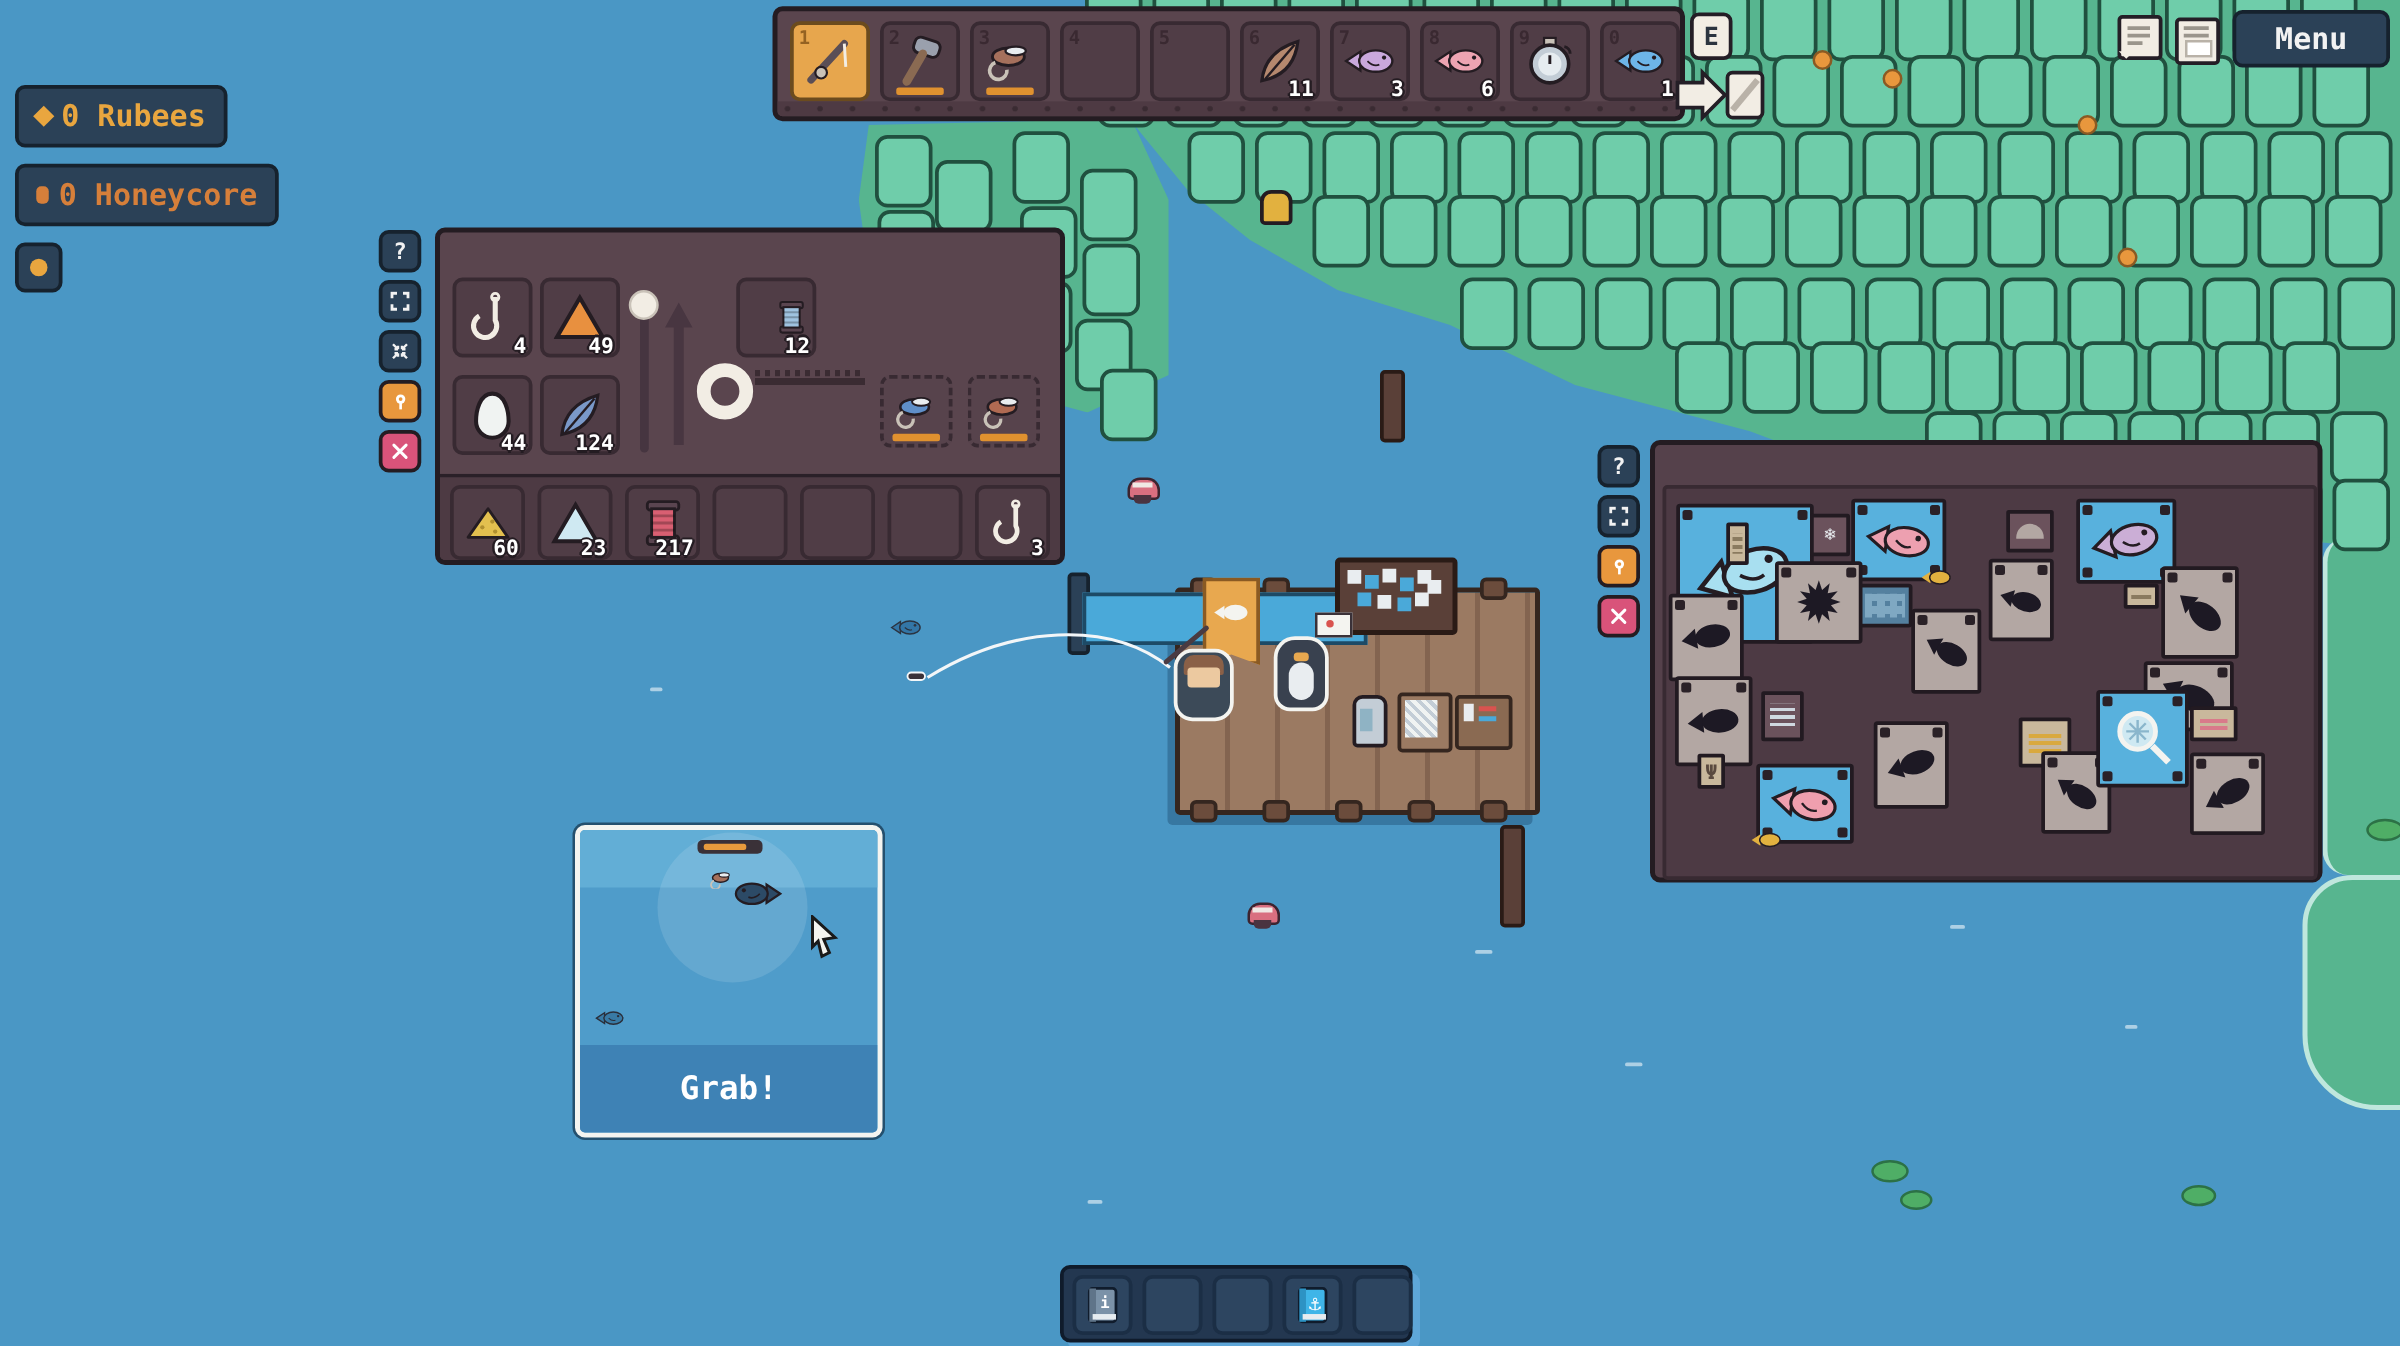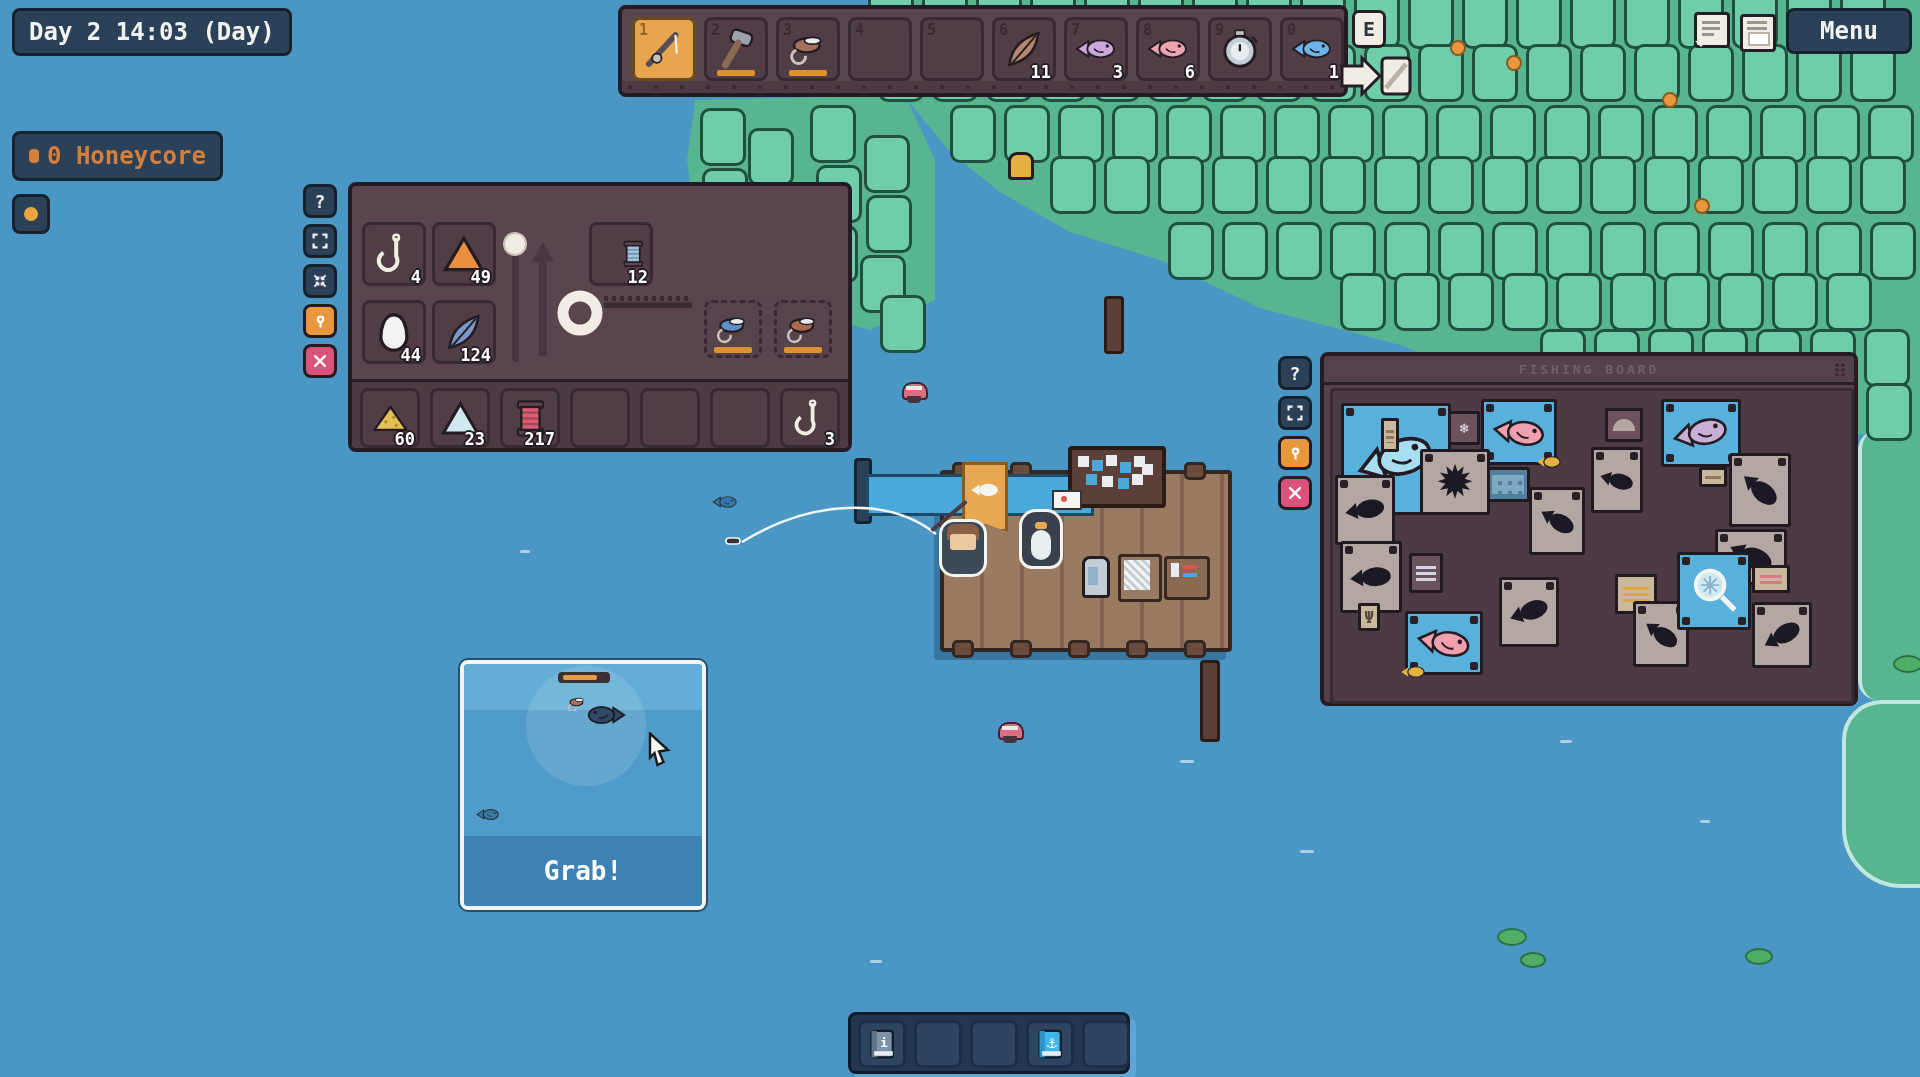--- a/index.html
+++ b/index.html
@@ -313,22 +313,23 @@
           </g>
         </svg></div>
     <div class="abs" style="left:0;top:172px;width:100%;height:78px;background:#3e82b5;"></div>
     <div class="abs" style="left:0;top:192px;width:100%;text-align:center;color:#fff;font-size:26px;font-weight:bold;">Grab!</div>
   </div>
 
   <svg class="abs" style="left:645px;top:732px;width:28px;height:36px;z-index:20;" viewBox="0 0 18 24">
     <polygon points="3,1 15,12 9,13 12,20 8,22 6,14 3,17" fill="#f4f4f0" stroke="#1a1a1a" stroke-width="1.6"></polygon>
   </svg>
 
-  <div class="navy-badge abs" style="left:12px;top:8px;height:48px;font-size:24px;">
-    <span>Day 2 14:03 (Day)</span>
+  <div class="navy-badge abs" style="left:12px;top:68px;height:50px;font-size:24px;color:#e9a63f;">
+    <span style="width:12px;height:12px;background:#e9a63f;transform:rotate(45deg);display:inline-block;"></span>
+    <span>0 Rubees</span>
   </div>
   <div class="navy-badge abs" style="left:12px;top:131px;height:50px;font-size:24px;color:#d67f3a;">
     <span style="width:10px;height:14px;background:#d67f3a;border-radius:4px;display:inline-block;"></span>
     <span>0 Honeycore</span>
   </div>
   <div class="navy-badge abs" style="left:12px;top:194px;width:38px;height:40px;padding:0;justify-content:center;">
     <span style="width:14px;height:14px;background:#e9a63f;border-radius:50%;display:inline-block;"></span>
   </div>
 
   <div class="mauve-panel abs" style="left:618px;top:5px;width:730px;height:92px;">
@@ -635,24 +636,20 @@
           <circle cx="10" cy="7" r="2" fill="#e8973d"></circle>
         </svg>
       </div>
       <div class="sidebtn" style="background: rgb(217, 83, 122); border-color: rgb(36, 28, 34);">
         <svg viewBox="0 0 20 20" style="width:14px;height:14px">
           <path d="M3 3 L17 17 M17 3 L3 17" stroke="#fff" stroke-width="3.4" stroke-linecap="round"></path>
         </svg>
       </div>
     </div>
   <div class="mauve-panel abs" id="board" style="left:1320px;top:352px;width:538px;height:354px;background:#55414b;">
-    <div class="titlebar" style="border-bottom:3px solid #2a2028;">
-      <span class="glyphy">FISHING BOARD</span>
-      <span class="dragdots"></span>
-    </div>
     <div class="abs" id="board-inner" style="left:6px;top:32px;width:518px;height:310px;background:#4d3a44;border:3px solid #382a32;border-radius:4px;">
         <div class="card" style="left: 8px; top: 12px; width: 110px; height: 112px; background: rgb(88, 177, 221);">
           <div style="width: 78%; height: 55%; transform: rotate(-18deg);"><svg viewBox="0 0 44 24" style="width:100%;height:100%">
               <g stroke="#241c22" stroke-width="2">
     <polygon points="2,12 14,4 14,20" fill="#a8dff0"></polygon>
                 <ellipse cx="27" cy="12" rx="14" ry="9" fill="#a8dff0"></ellipse>
     <circle cx="34" cy="9" r="1.8" fill="#241c22" stroke="none"></circle>
                 <path d="M20 12 q5 5 10 3" fill="none" stroke-width="1.5"></path>
               </g>
             </svg></div>

